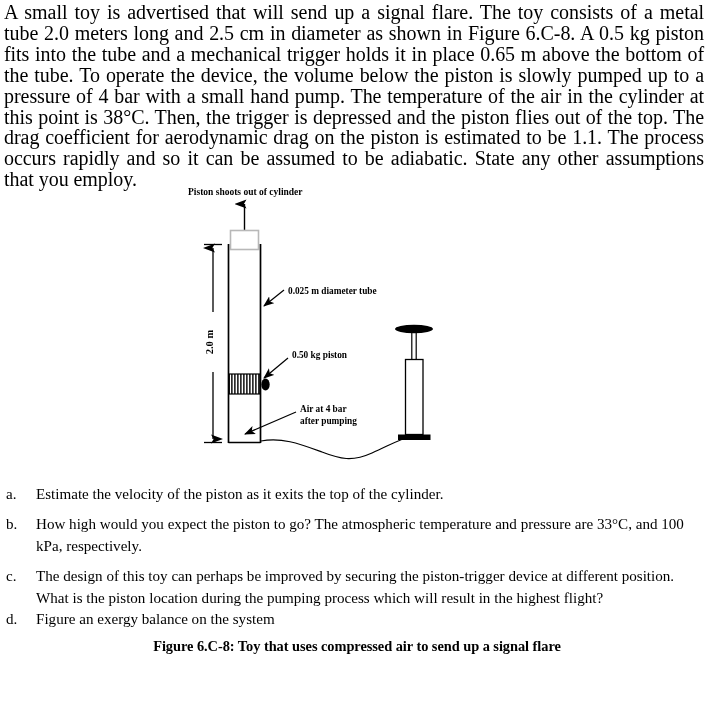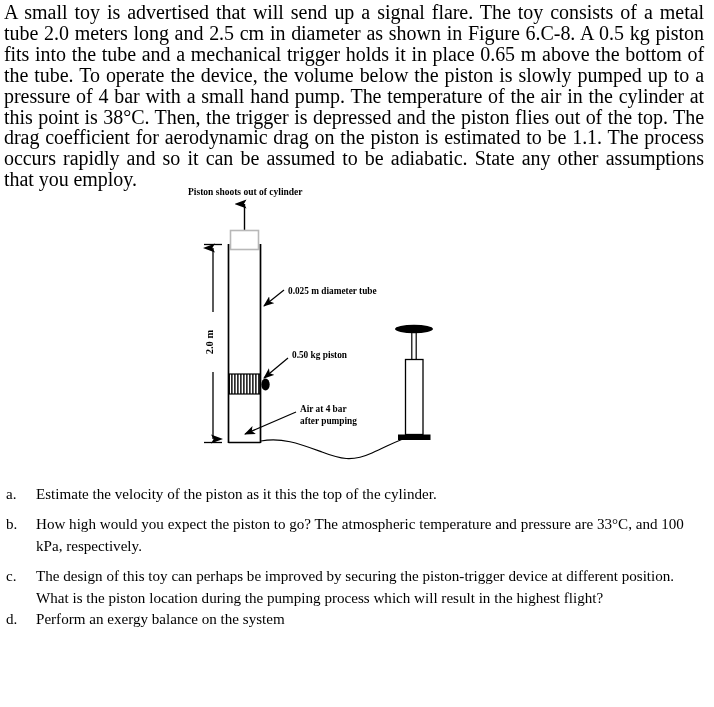--- a/index.html
+++ b/index.html
@@ -133,37 +133,38 @@
 
     <path d="M261,259 C282,255 300,262 322,270 C340,277 352,280 372,271 C390,263 400,257 412,254" fill="none" stroke="#000000" stroke-width="1.15"></path>
 
     <ellipse cx="414" cy="147" rx="19" ry="4.2" fill="#000000"></ellipse>
     <line x1="411.8" y1="151" x2="411.8" y2="178" stroke="#000000" stroke-width="1.2"></line>
     <line x1="416.2" y1="151" x2="416.2" y2="178" stroke="#000000" stroke-width="1.2"></line>
     <rect x="405.5" y="177.5" width="17.5" height="75" fill="#ffffff" stroke="#000000" stroke-width="1.3"></rect>
     <rect x="398" y="252.5" width="32.5" height="5.5" fill="#000000"></rect>
   </svg>
 
+  <div id="figure-caption">Figure 6.C-8: Toy that uses compressed air to send up a signal flare</div>
 </div>
 
 <div id="question-list">
 
   <div class="q-item">
     <span class="q-marker">a.</span>
-    <span class="q-text">Estimate the velocity of the piston as it this the top of the cylinder.</span>
+    <span class="q-text">Estimate the velocity of the piston as it exits the top of the cylinder.</span>
   </div>
 
   <div class="q-item">
     <span class="q-marker">b.</span>
     <span class="q-text">How high would you expect the piston to go?  The atmospheric temperature and pressure are 33°C, and 100 kPa, respectively.</span>
   </div>
 
   <div class="q-item tight">
     <span class="q-marker">c.</span>
     <span class="q-text">The design of this toy can perhaps be improved by securing the piston-trigger device at different position.  What is the piston location during the pumping process which will result in the highest flight?</span>
   </div>
 
   <div class="q-item">
     <span class="q-marker">d.</span>
-    <span class="q-text">Perform an exergy balance on the system</span>
+    <span class="q-text">Figure an exergy balance on the system</span>
   </div>
 
 </div>
 
 </body></html>

